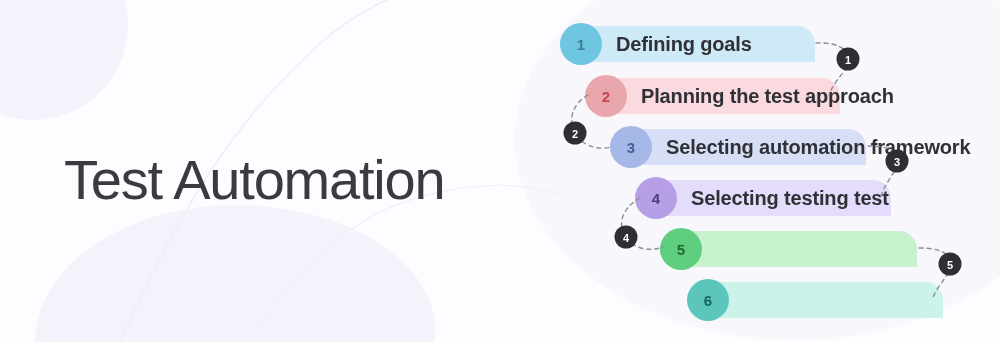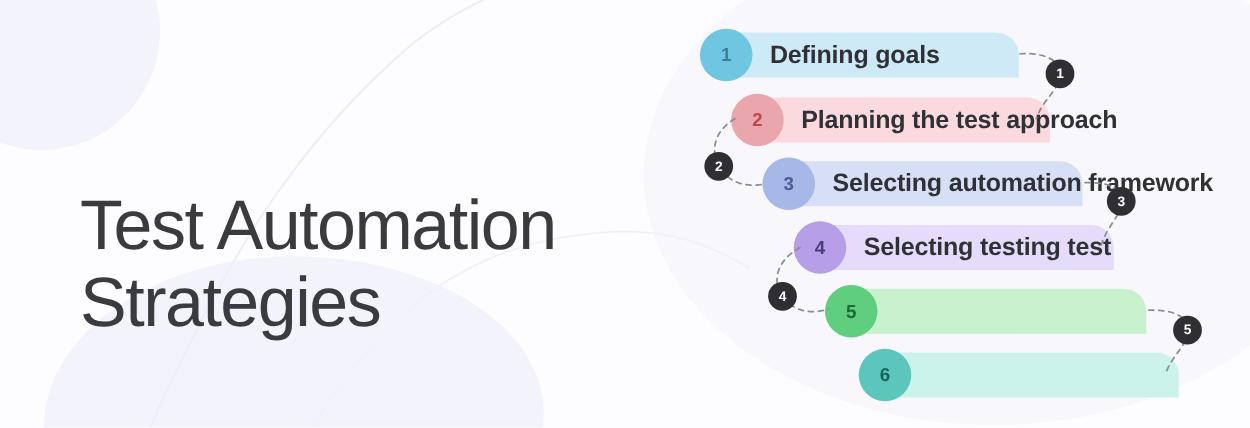--- a/index.html
+++ b/index.html
@@ -151,21 +151,20 @@
     <div class="blob-topleft"></div>
     <div class="blob-bottomleft"></div>
     <svg class="bg-layer" viewBox="0 0 1000 342" xmlns="http://www.w3.org/2000/svg">
       <path d="M 120,342 C 175,220 230,120 330,35 C 400,-20 470,-30 560,-40" fill="none" stroke="#edeef8" stroke-width="1.6"></path>
       <path d="M 250,342 C 300,260 360,205 450,190 C 520,178 560,190 600,215" fill="none" stroke="#f0f1fa" stroke-width="1.4"></path>
     </svg>
   </div>
 
   <div id="title">
     <span class="line">Test Automation</span>
-    <span class="line">Strategies</span>
   </div>
 
   <div id="steps">
       <div class="step" style="left: 560px; top: 26px; width: 255px; background: rgb(207, 234, 247);">
         <div class="step-badge" style="background: rgb(110, 198, 224); color: rgb(61, 127, 150);">1</div>
         <div class="step-label">Defining goals</div>
       </div>
       <div class="step" style="left: 585px; top: 78px; width: 255px; background: rgb(250, 218, 222);">
         <div class="step-badge" style="background: rgb(234, 166, 173); color: rgb(196, 69, 79);">2</div>
         <div class="step-label">Planning the test approach</div>

